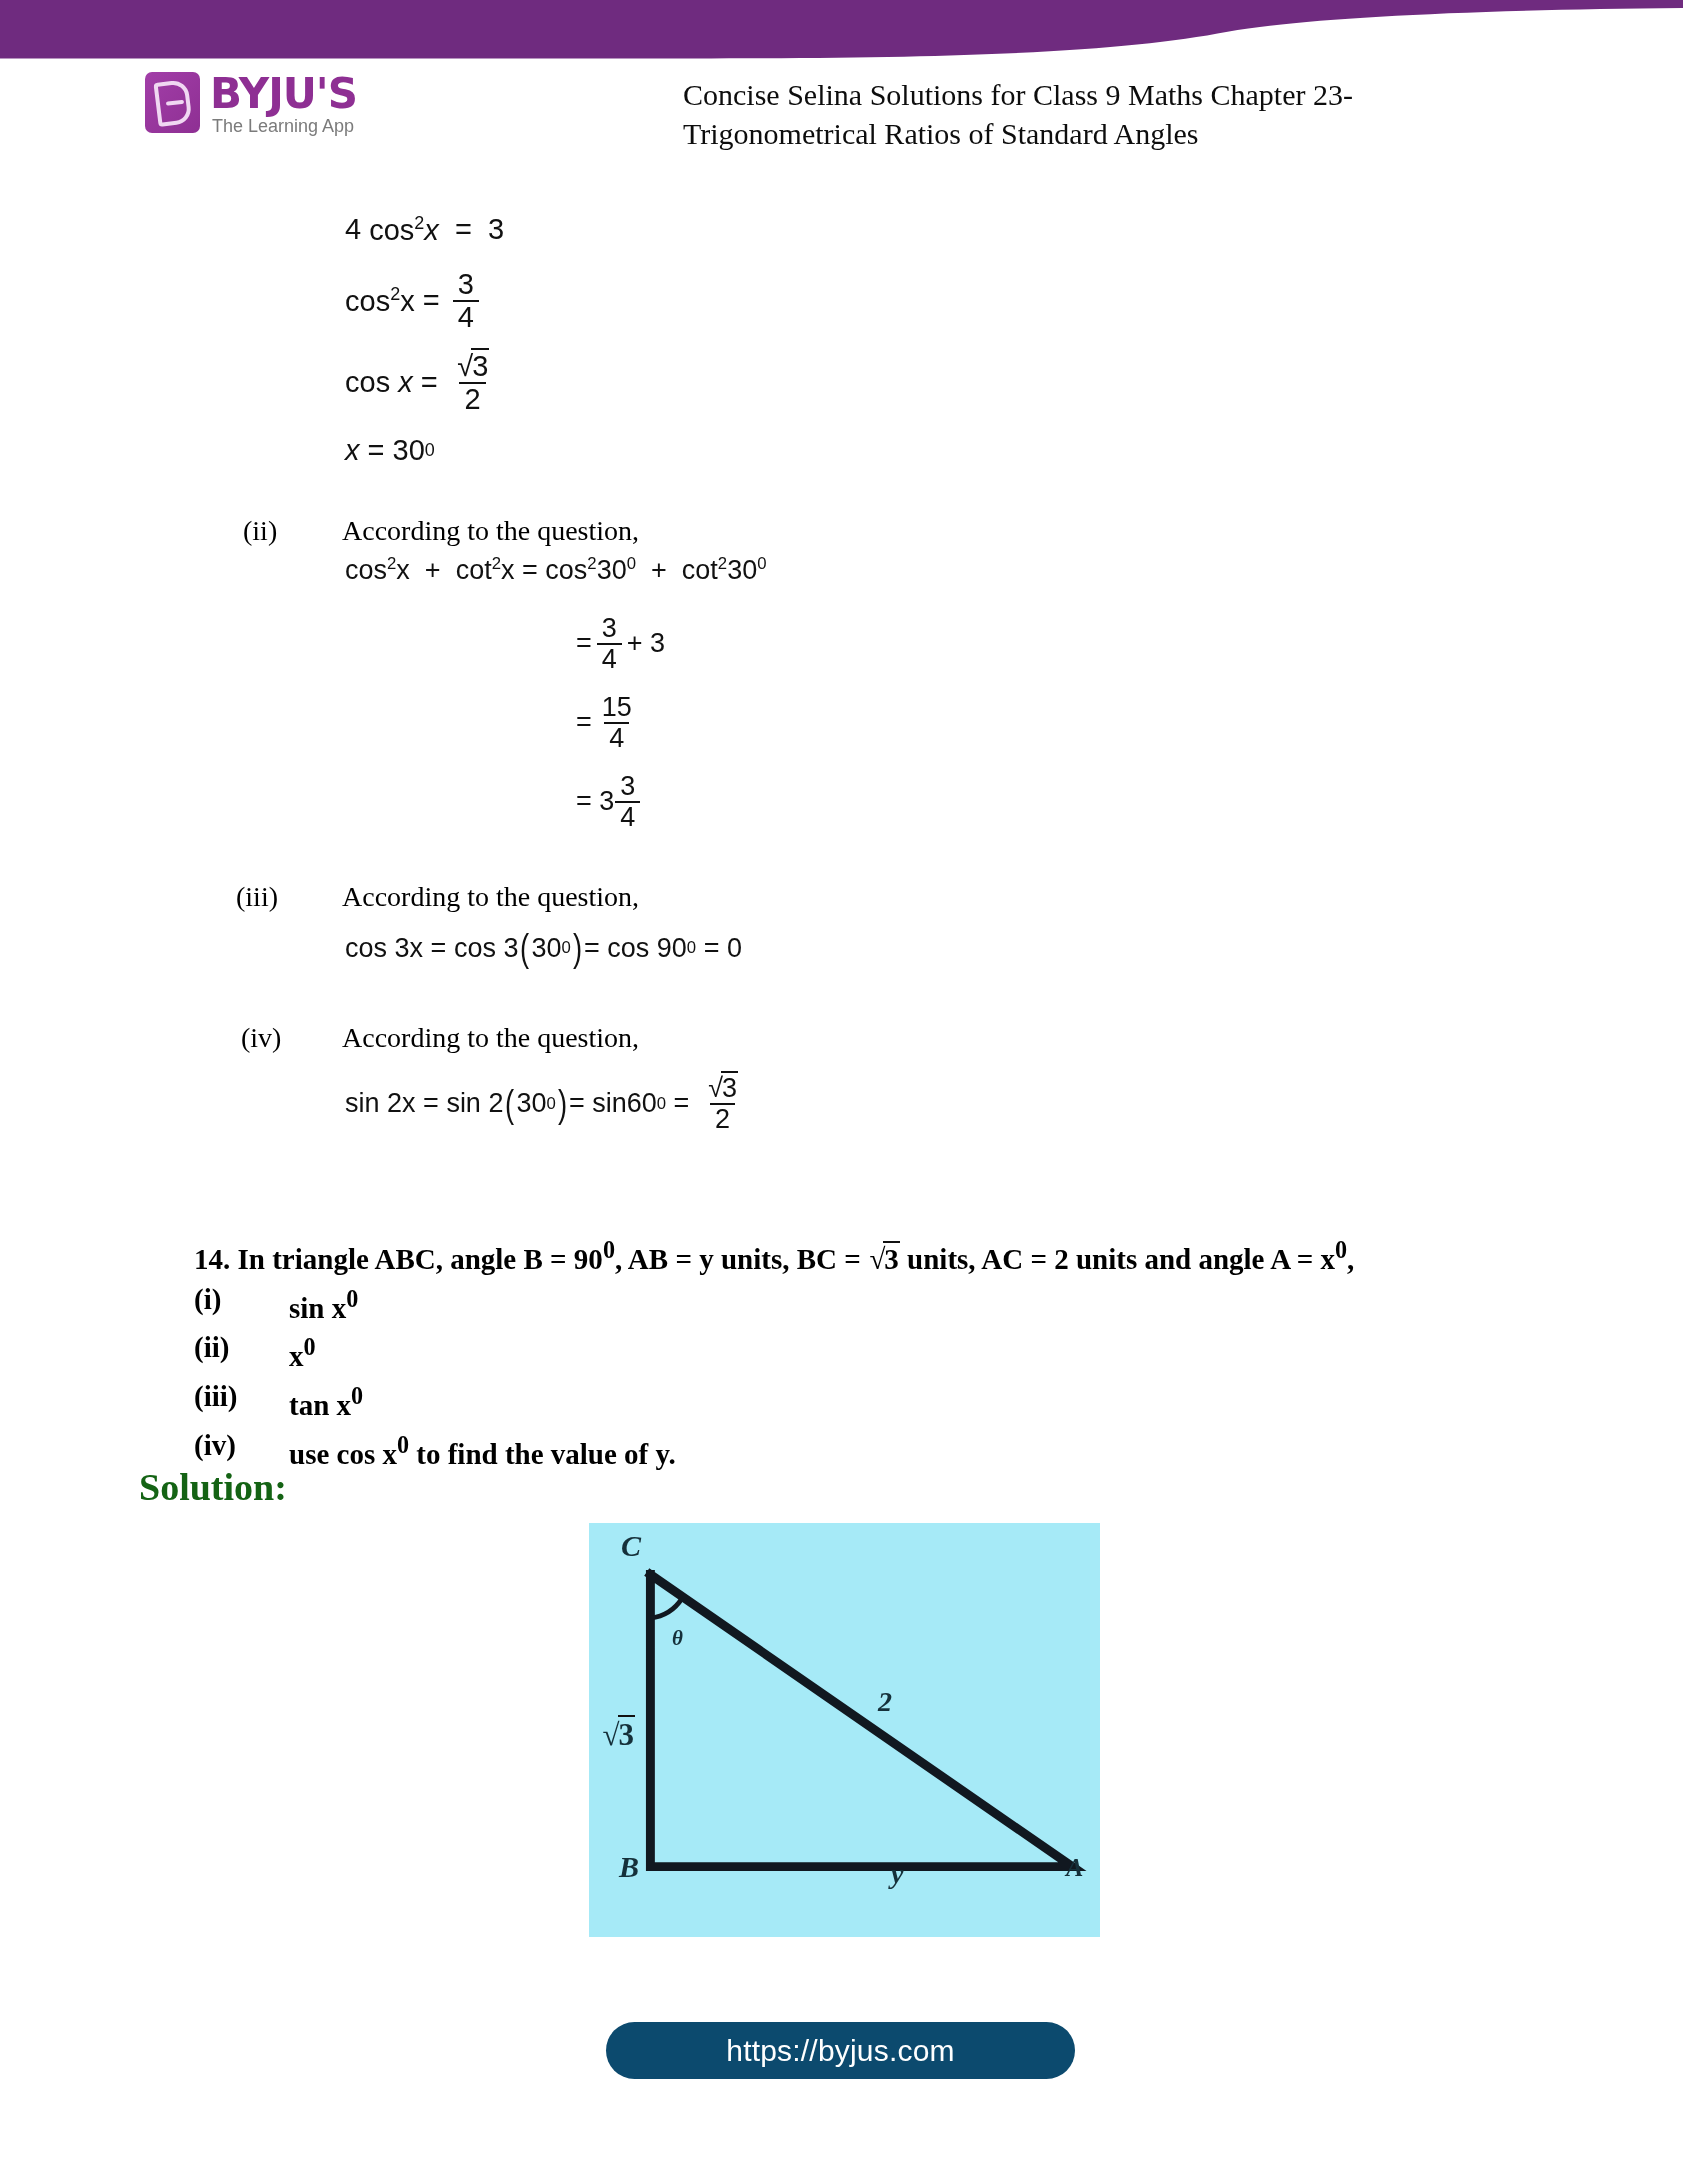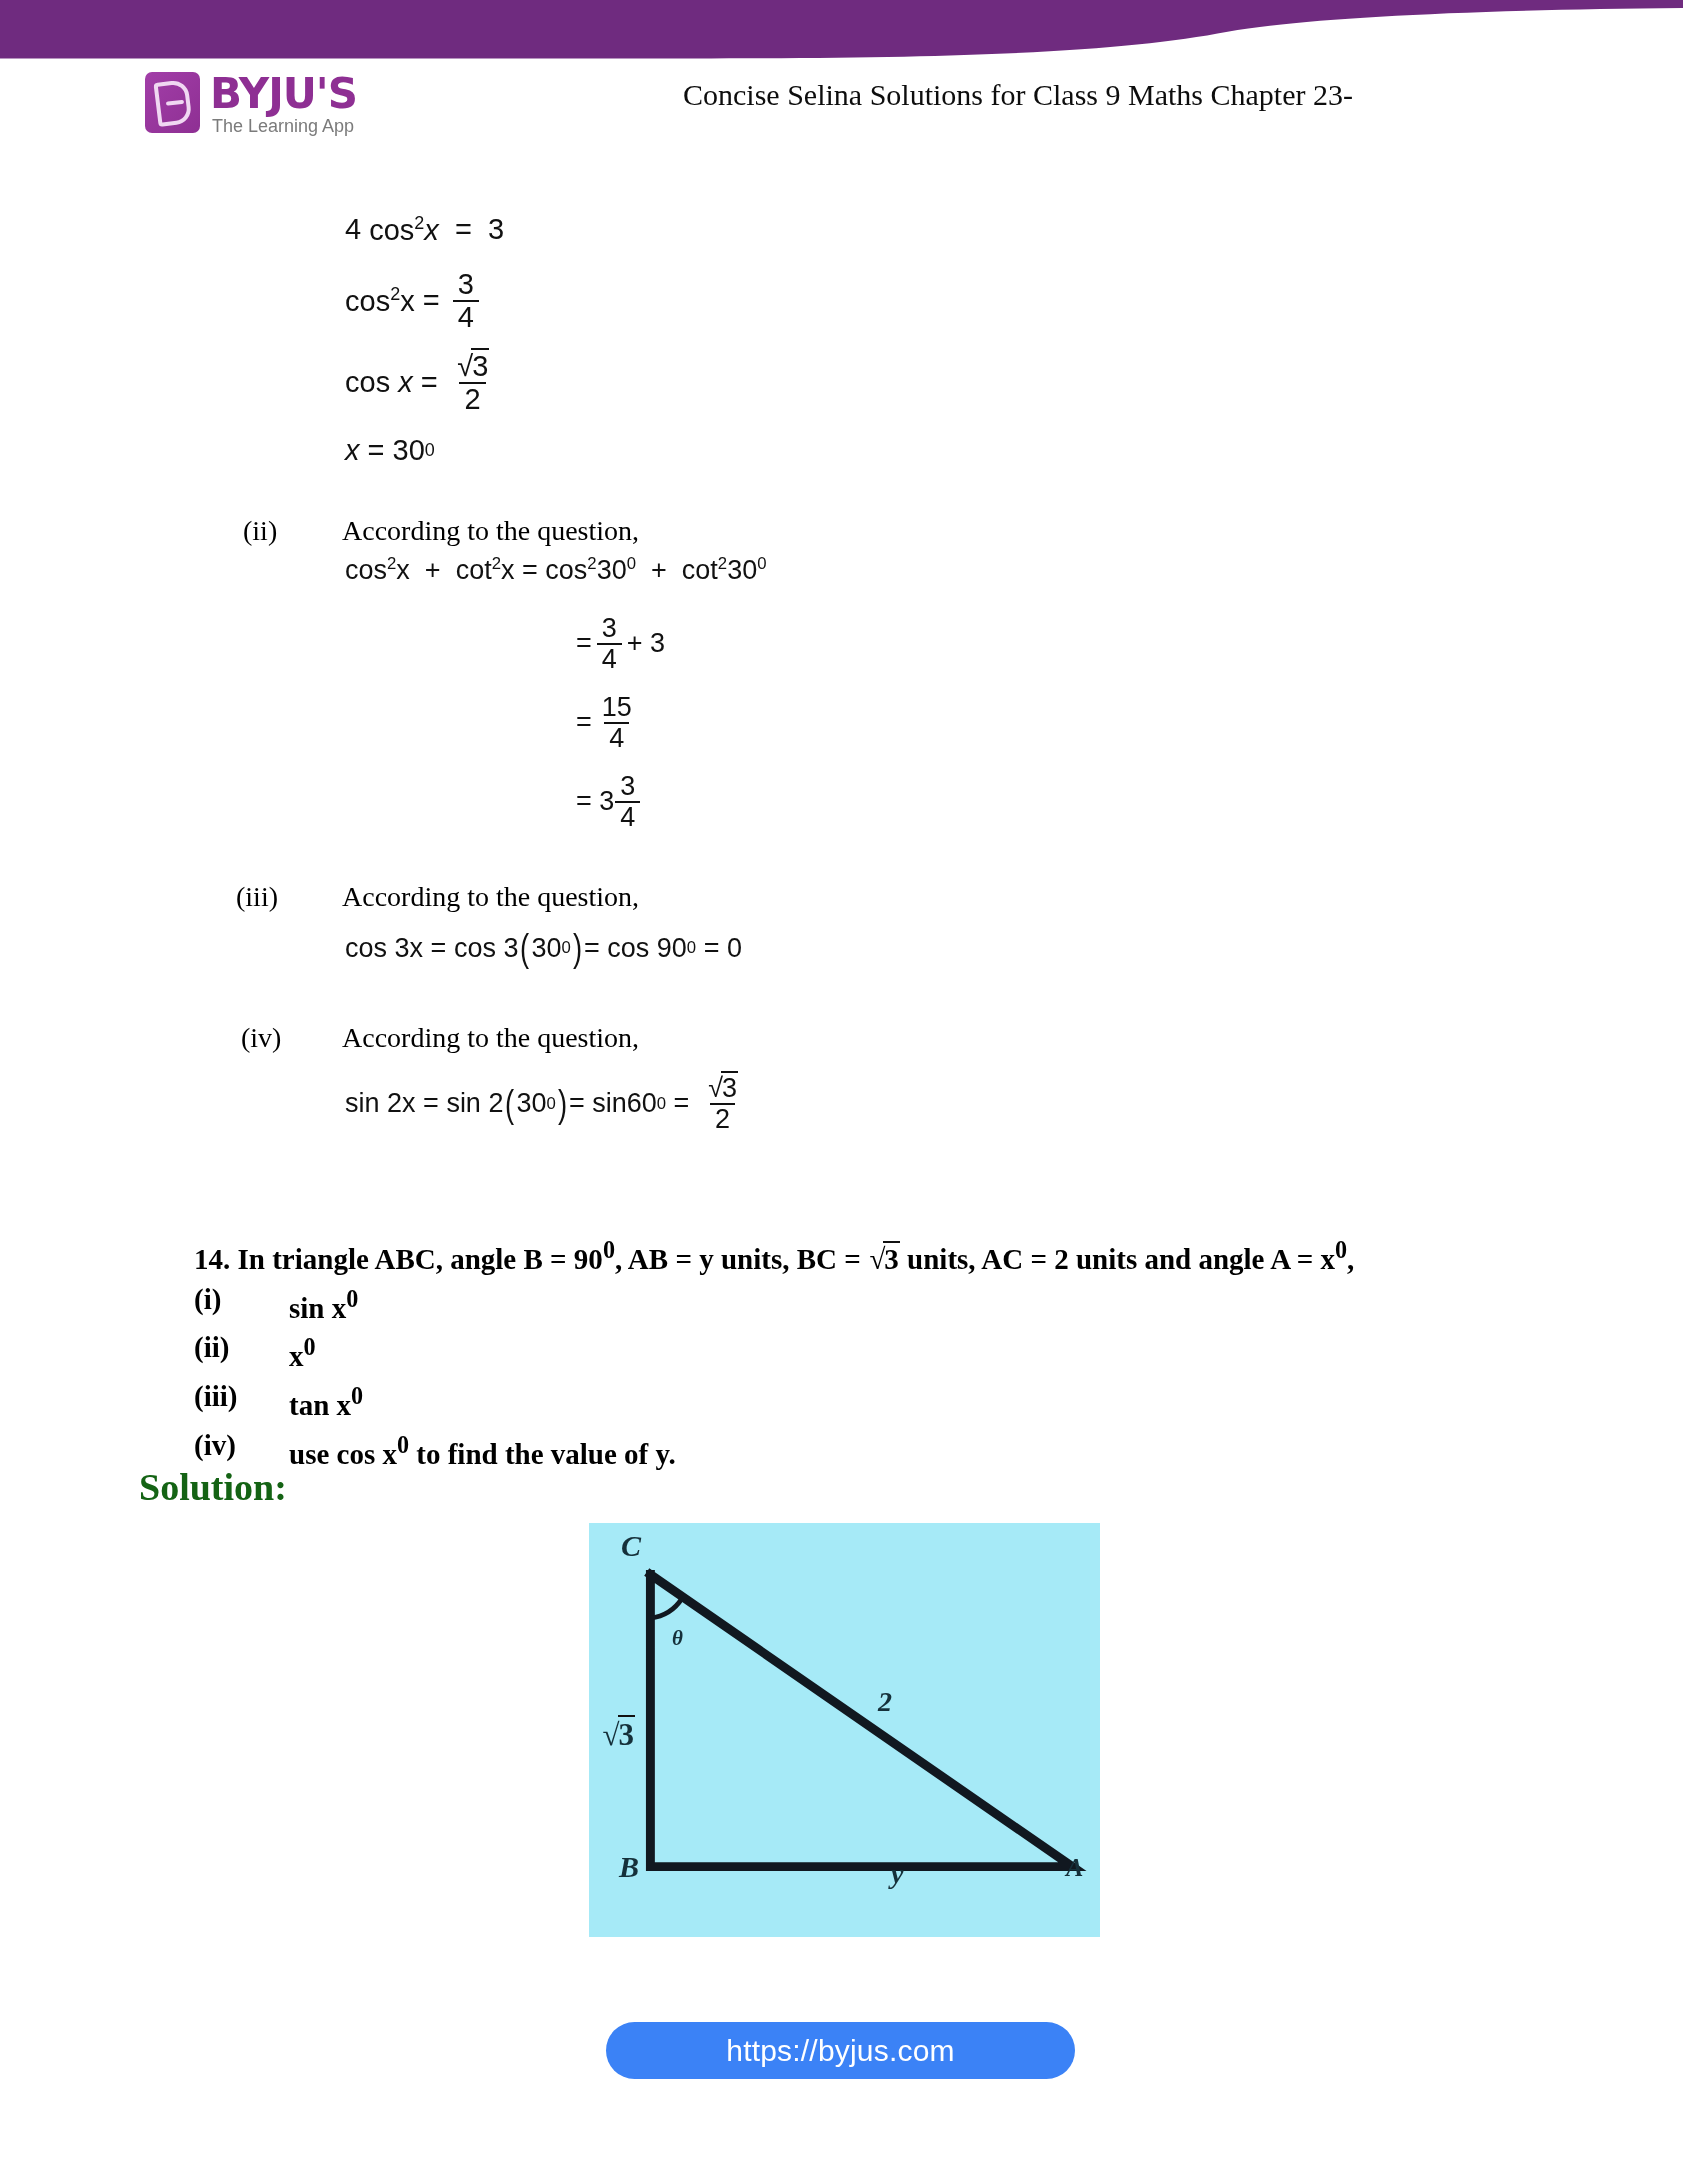--- a/index.html
+++ b/index.html
@@ -185,21 +185,21 @@
     color: #15303a;
   }
 
   
   #footer-pill {
     position: absolute;
     left: 606px;
     top: 2022px;
     width: 469px;
     height: 57px;
-    background: #3b82f6;
+    background: #0c4a6e;
     border-radius: 29px;
     display: flex;
     align-items: center;
     justify-content: center;
   }
   #footer-url {
     font-family: "Liberation Sans", sans-serif;
     font-size: 30px;
     color: #ffffff;
     letter-spacing: 0.2px;
@@ -238,20 +238,21 @@
 <div id="logo">
   <div id="logo-mark">
     <div id="logo-mark-b"></div>
   </div>
   <div id="logo-word">BYJU'S</div>
   <div id="logo-tag">The Learning App</div>
 </div>
 
 <div id="page-heading">
   <div>Concise Selina Solutions for Class 9 Maths Chapter 23-</div>
+  <div>Trigonometrical Ratios of Standard Angles</div>
 </div>
 
 <div class="mathline" style="left:345px; top:213px; font-size:29px;">
   <span>4</span>&nbsp;
   <span><span>cos</span><sup>2</sup><span class="ital">x</span></span>
   &nbsp;&nbsp;<span>=</span>&nbsp;&nbsp;
   <span>3</span>
 </div>
 
 <div class="mathline" style="left:345px; top:269px; font-size:29px;">

